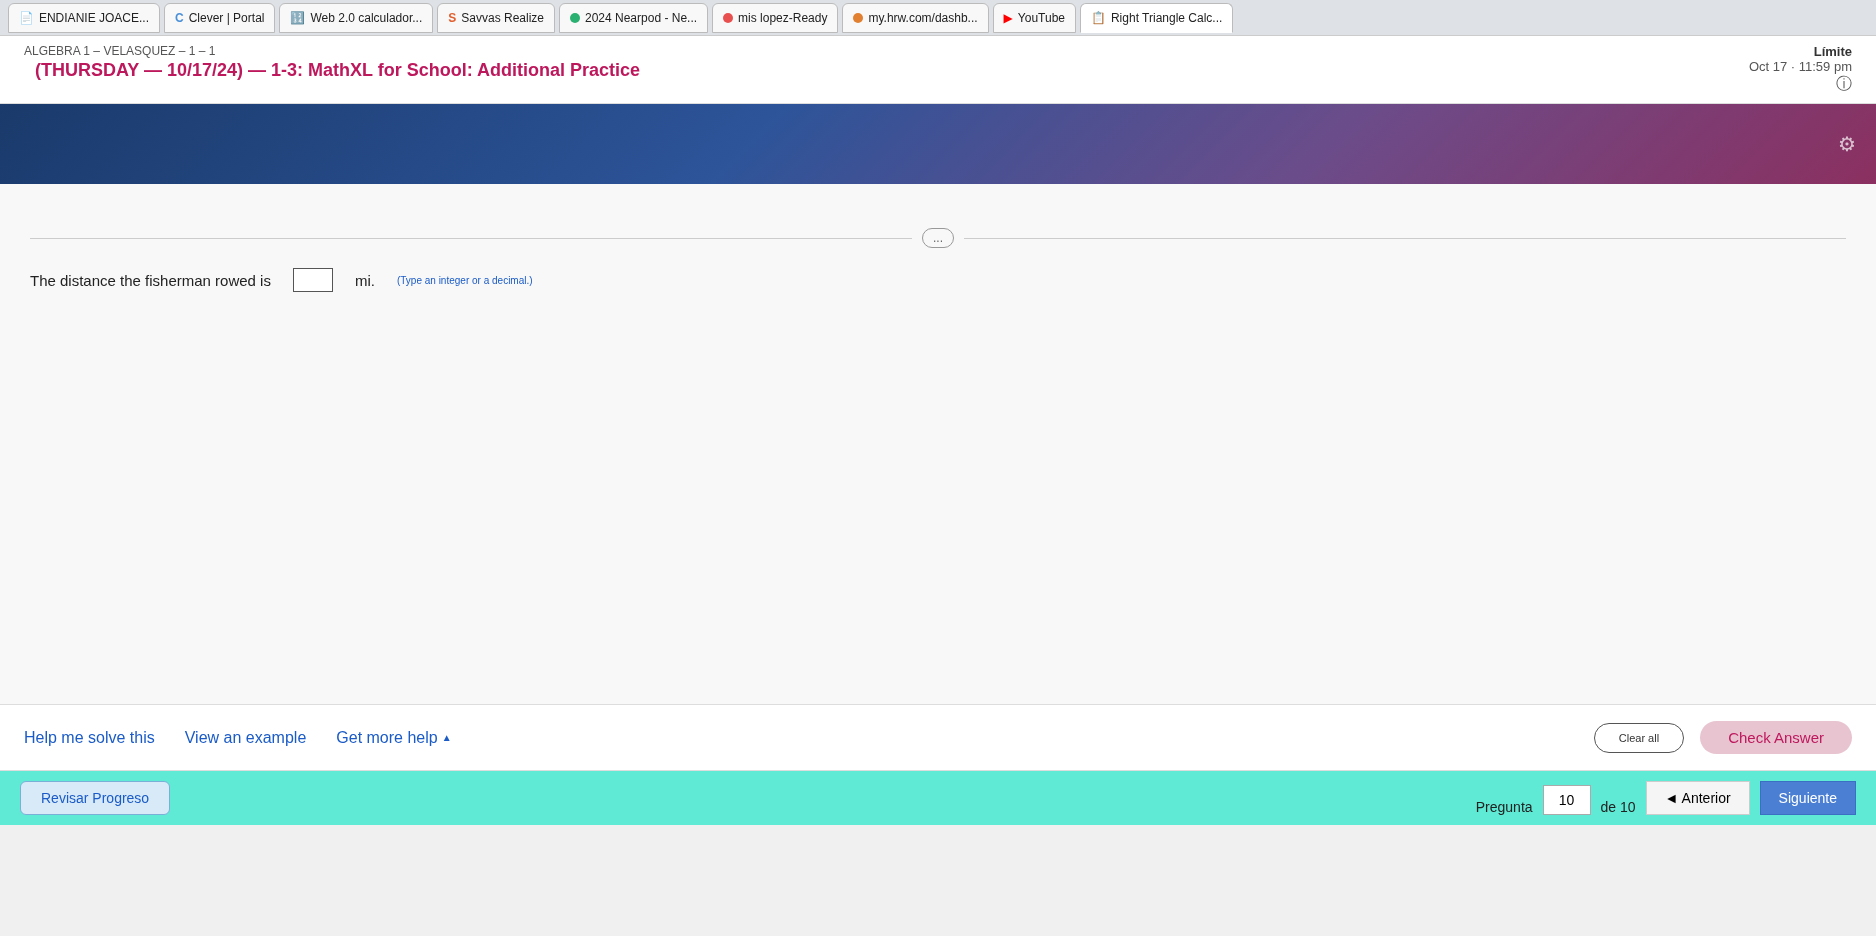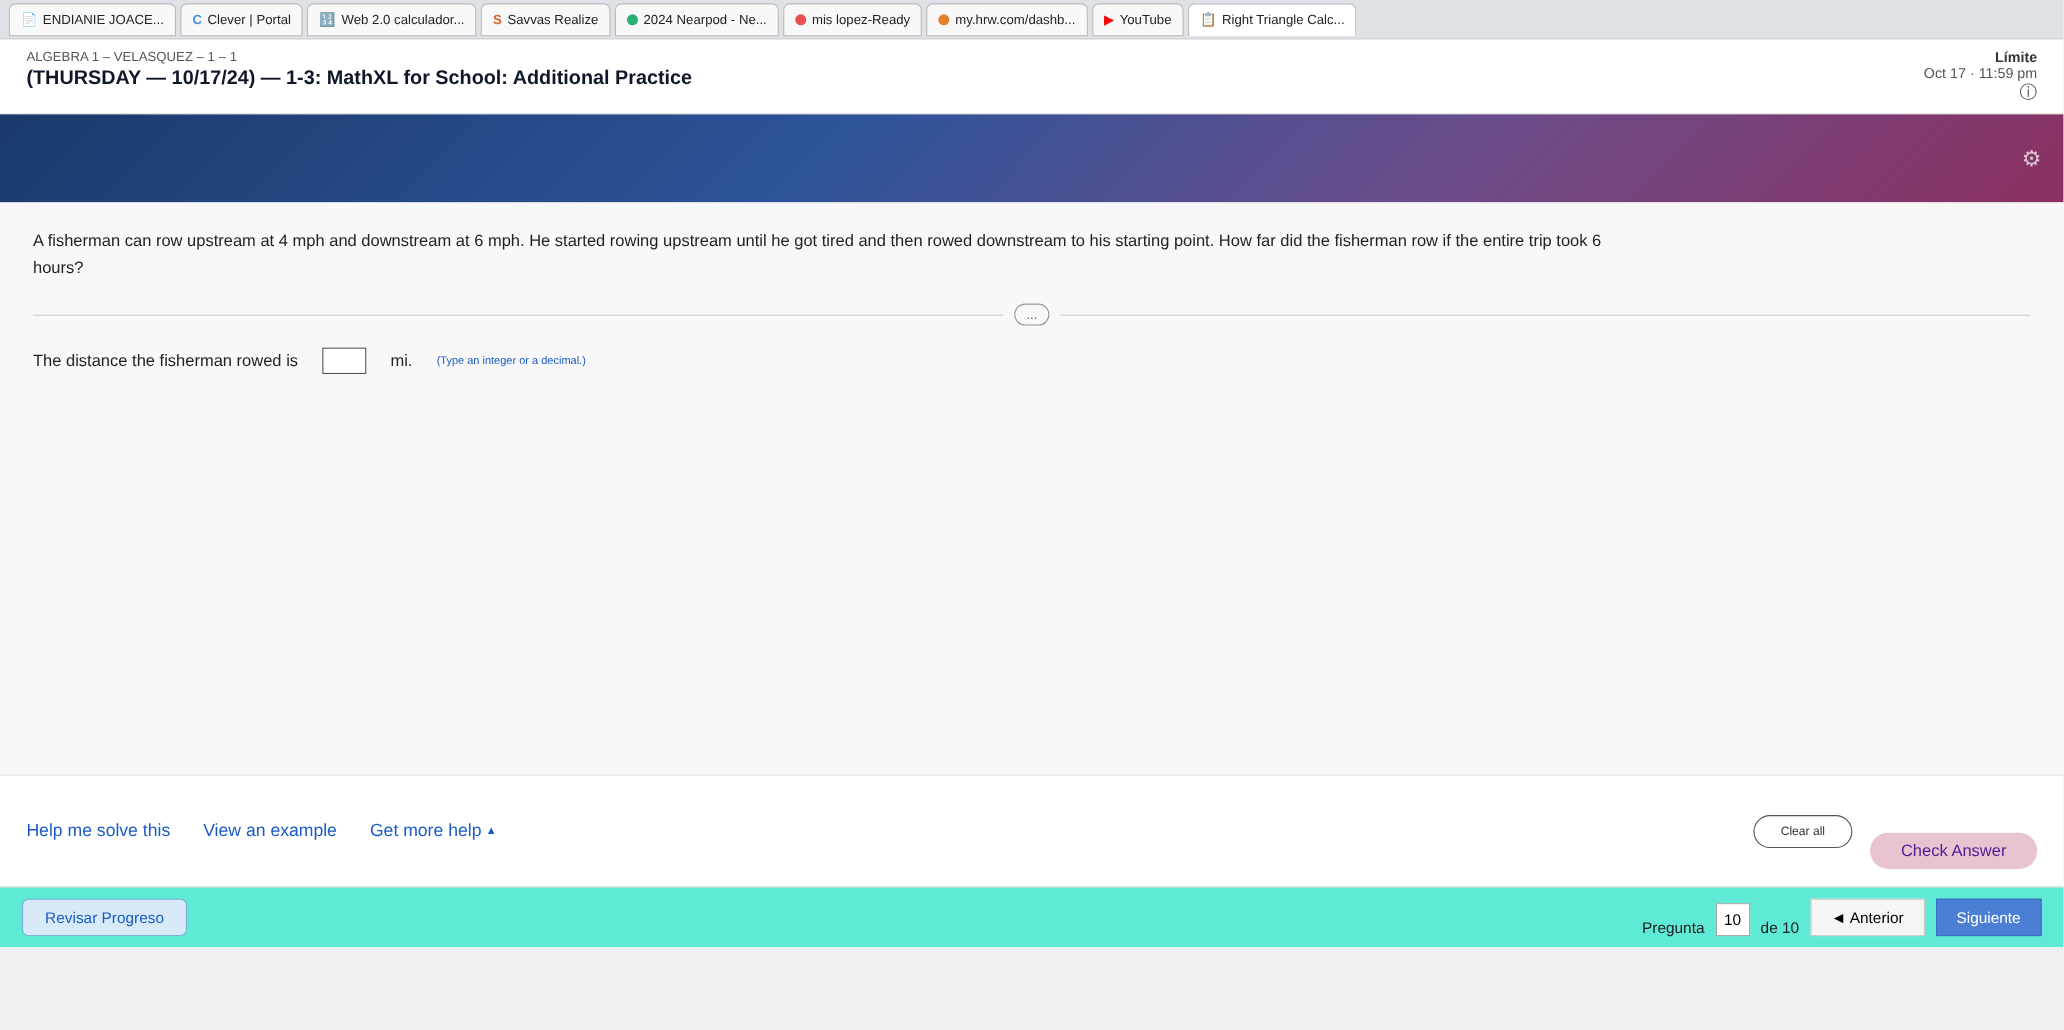--- a/index.html
+++ b/index.html
@@ -35,21 +35,21 @@
     
     .page-header {
       background: #fff;
       border-bottom: 1px solid #ddd;
       padding: 8px 24px;
       display: flex;
       justify-content: space-between;
       align-items: flex-start;
     }
     .page-header-left { font-size: 13px; }
-    .page-title { font-size: 18px; font-weight: bold; color: #0f172a; margin-top: 2px; }
+    .page-title { font-size: 18px; font-weight: bold; color: #be185d; margin-top: 2px; margin-left: 11px; }
     .page-header-right { text-align: right; font-size: 13px; color: #555; }
     .limit-label { font-weight: bold; color: #333; }
 
     
     .blue-banner {
       background: linear-gradient(135deg, #1a3a6b 0%, #2d5499 40%, #6b4c8a 70%, #8b3060 100%);
       height: 80px;
       position: relative;
       display: flex;
       align-items: center;
@@ -168,22 +168,21 @@
       cursor: pointer;
       color: #333;
     }
     .check-answer-btn {
       background: #e8c4d0;
       border: none;
       border-radius: 20px;
       padding: 8px 28px;
       font-size: 15px;
       cursor: pointer;
-      color: #4c1d95;
-      margin-top: 36px;
+      color: #be185d;
     }
 
     
     .footer-nav {
       background: #5eead4;
       border-top: 1px solid #ddd;
       padding: 10px 20px;
       display: flex;
       align-items: center;
       justify-content: space-between;
@@ -197,21 +196,21 @@
       color: #1a5bc7;
       cursor: pointer;
     }
     .pagination {
       display: flex;
       align-items: flex-end;
       gap: 10px;
       font-size: 14px;
     }
     .page-input {
-      width: 31px;
+      width: 48px;
       height: 30px;
       border: 1px solid #aaa;
       text-align: center;
       font-size: 14px;
     }
     .nav-btn {
       padding: 8px 18px;
       border: 1px solid #ccc;
       border-radius: 0;
       font-size: 14px;
@@ -277,21 +276,20 @@
     <div>Oct 17 · 11:59 pm</div>
     <span style="font-size:16px; color:#555; margin-left:8px;">ⓘ</span>
   </div>
 </div>
 
 <div class="blue-banner">
   <span class="settings-icon">⚙</span>
 </div>
 
 <div class="main-content">
-  <p class="question-text">A fisherman can row upstream at 4 mph and downstream at 6 mph. He started rowing upstream until he got tired and then rowed downstream to his starting point. How far did the fisherman row if the entire trip took 6 hours?</p>
 
   <div class="divider-section">
     <div class="divider-line"></div>
     <div class="divider-dots">...</div>
     <div class="divider-line"></div>
   </div>
 
   <div class="answer-row">
     <span>The distance the fisherman rowed is</span>
     <input type="text" class="answer-input" value="" style="">

